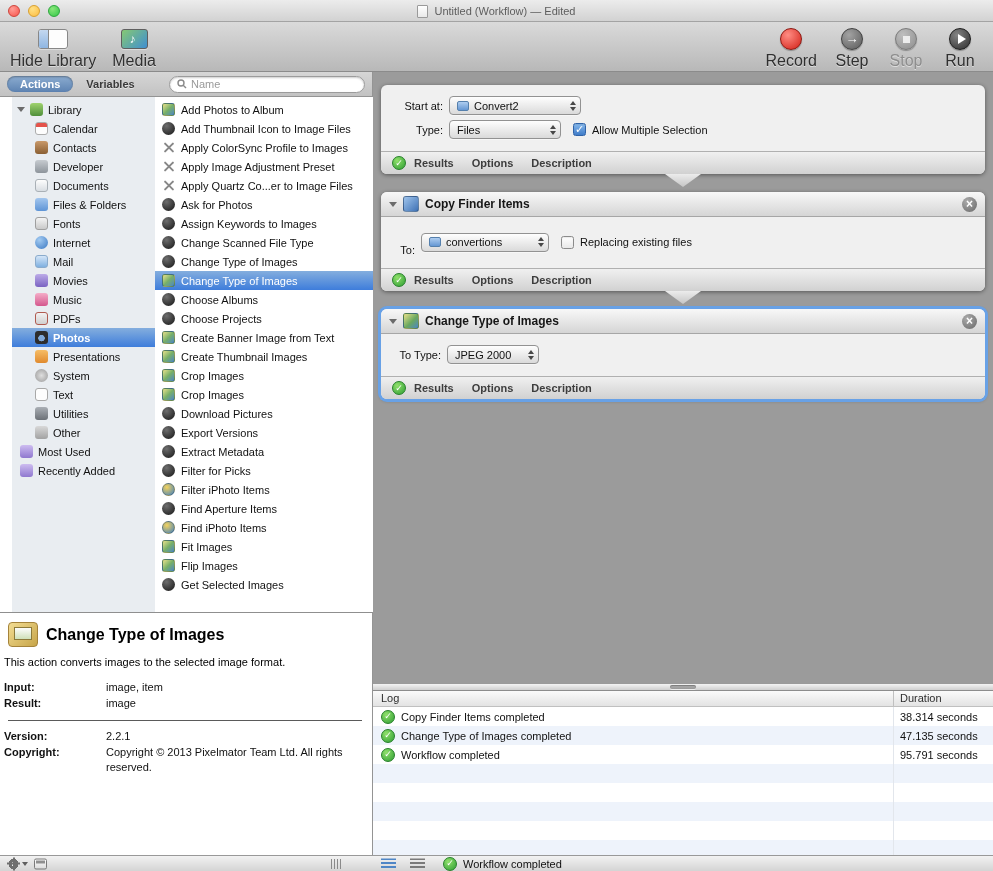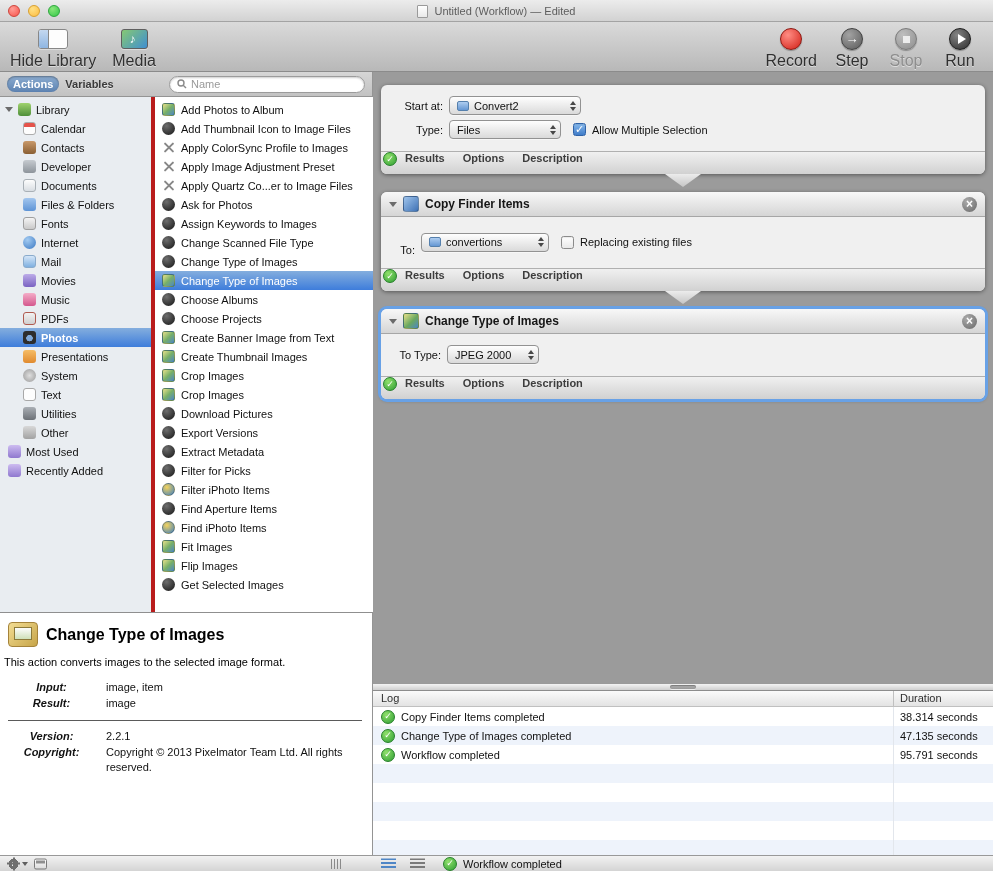--- a/index.html
+++ b/index.html
@@ -31,28 +31,28 @@
   .ic-record { background:radial-gradient(circle at 35% 30%,#ff8d84,var(--record-red,#d21f16)); border:1px solid #8e1812; }
   .ic-step { background:radial-gradient(circle at 35% 30%,#a3a3a3,#5a5a5a); border:1px solid #414141; color:#fff; display:flex; align-items:center; justify-content:center; }
   .ic-step::after { content:"→"; font-size:13px; line-height:1; }
   .ic-stop { background:radial-gradient(circle at 35% 30%,#bfbfbf,#8d8d8d); border:1px solid #7a7a7a; }
   .ic-stop::after { content:""; position:absolute; left:7px; top:7px; width:7px; height:7px; background:#ededed; }
   .ic-run { background:radial-gradient(circle at 35% 30%,#848484,#2c2c2c); border:1px solid #1e1e1e; }
   .ic-run::after { content:""; position:absolute; left:8px; top:5.5px; border-left:8px solid #fff; border-top:5px solid transparent; border-bottom:5px solid transparent; }
 
   
   #leftheader { top:72px; left:0; width:373px; height:25px; background:linear-gradient(#d6d6d6,#c2c2c2); border-bottom:1px solid #949494; border-right:1px solid #949494; display:flex; align-items:center; padding:0 7px; }
-  .tab { padding:2px 6px; border-radius:9px; font-weight:bold; color:#3a3a3a; text-shadow:0 1px 0 rgba(255,255,255,.5); }
+  .tab { padding:2px 13px; border-radius:9px; font-weight:bold; color:#3a3a3a; text-shadow:0 1px 0 rgba(255,255,255,.5); }
   .tab.selected { background:linear-gradient(#8cacd0,#5d83b2); color:#fff; text-shadow:none; box-shadow:inset 0 1px 2px rgba(0,0,0,.35); }
   #search-field { margin-left:auto; width:196px; height:17px; background:#fff; border:1px solid #9b9b9b; border-radius:9px; display:flex; align-items:center; gap:4px; padding:0 7px; box-shadow:inset 0 1px 2px rgba(0,0,0,.2); }
   #search-field input { border:none; outline:none; flex:1; font-size:11px; font-family:inherit; background:transparent; color:#333; }
   #search-field input::placeholder { color:#9a9a9a; }
 
   
-  #sidebar { top:97px; left:0; width:155px; height:580px; background:#e9edf1; border-right:4px solid #b91c1c; padding-top:3px; overflow:hidden; }
+  #sidebar { top:97px; left:12px; width:155px; height:580px; background:#e9edf1; border-right:4px solid #b91c1c; padding-top:3px; overflow:hidden; }
   .s-row { display:flex; align-items:center; height:19px; padding-left:23px; gap:5px; white-space:nowrap; }
   .s-row.root { padding-left:5px; }
   #sidebar-pinned .s-row { padding-left:8px; }
   .disclosure { width:0; height:0; border-left:4px solid transparent; border-right:4px solid transparent; border-top:5px solid #6b6b6b; flex:none; }
   .s-icon { width:13px; height:13px; border-radius:3px; flex:none; background:#b8c4cf; }
   .s-row.selected { background:linear-gradient(var(--selection-top,#84aede),var(--selection-blue,#3e7ddb)); color:#fff; font-weight:bold; }
   .s-row[data-icon=library] .s-icon { background:linear-gradient(#9fd26e,#4f8f3a); }
   .s-row[data-icon=calendar] .s-icon { background:linear-gradient(#e5534b 0 4px,#fdfdfd 4px); border:1px solid #adadad; }
   .s-row[data-icon=contacts] .s-icon { background:linear-gradient(#c9996a,#8a5f33); }
   .s-row[data-icon=developer] .s-icon { background:linear-gradient(#c6cbd0,#8d949b); }
@@ -85,21 +85,21 @@
   .a-row[data-icon=iphoto] .a-icon { background:radial-gradient(circle at 35% 30%,#f4d35e,#3f7fbf); border:1px solid rgba(0,0,0,.25); }
 
   
   #descpanel { top:612px; left:0; width:373px; height:243px; background:#fff; border-top:1px solid #8f8f8f; border-right:1px solid #949494; padding:9px 6px 0 4px; overflow:hidden; }
   #desc-header { display:flex; align-items:center; gap:8px; margin:0 0 9px 4px; }
   #desc-icon { width:30px; height:25px; border-radius:4px; background:linear-gradient(135deg,#f2dc92,#c7a549); border:1px solid #a5833a; position:relative; flex:none; }
   #desc-icon::after { content:""; position:absolute; left:5px; top:4px; right:5px; bottom:6px; background:linear-gradient(#fdfdfd,#cfe0b8); border:1px solid #8c7a3a; }
   #desc-title { font-size:16px; font-weight:bold; color:#000; }
   #desc-summary { margin:0 0 12px 0; color:#000; }
   .kv { display:grid; grid-template-columns:95px 1fr; column-gap:7px; row-gap:1px; line-height:15px; }
-  .kv .k { font-weight:bold; text-align:center;font-style:italic; }
+  .kv .k { font-weight:bold; text-align:left; }
   .kv .v { padding-right:14px; }
   #desc-divider { border-top:1px solid #5a5a5a; margin:9px 4px 8px 4px; }
 
   
   #workflow { top:72px; left:373px; width:620px; height:611px; background:#9b9b9b; overflow:hidden; padding-top:13px; }
   .card { margin:0 8px; border-radius:6px; background:#f0f0f0; box-shadow:0 1px 4px rgba(0,0,0,.45); position:relative; }
   .card.selected { box-shadow:0 0 0 3px var(--selected-card-outline,#68a1e6), 0 1px 4px rgba(0,0,0,.45); }
   .card + .card, .connector + .card { margin-top:5px; }
   .card-header { height:25px; display:flex; align-items:center; gap:6px; padding:0 8px; background:linear-gradient(#f8f8f8,#d5d5d5); border-bottom:1px solid #a6a6a6; border-radius:6px 6px 0 0; }
   .card-title { font-weight:bold; font-size:12px; color:#161616; }
@@ -118,21 +118,21 @@
   .tinput { width:208px; height:19px; background:#fff; border:1px solid #a3a3a3; box-shadow:inset 0 1px 2px rgba(0,0,0,.18); display:flex; align-items:center; padding:0 5px; }
   .popup { height:19px; border:1px solid #929292; border-radius:4px; background:linear-gradient(#fefefe,#dadada); display:flex; align-items:center; gap:5px; padding:0 4px 0 7px; box-shadow:0 1px 0 rgba(255,255,255,.45); }
   .pfolder { width:12px; height:10px; border-radius:2px 2px 2px 2px; background:linear-gradient(#aecdf0,#6597d3); border:1px solid #5580ad; flex:none; }
   .arrows { margin-left:auto; display:flex; flex-direction:column; align-items:center; gap:2px; padding-left:4px; flex:none; }
   .arrows::before { content:""; border-left:3.5px solid transparent; border-right:3.5px solid transparent; border-bottom:4px solid #474747; }
   .arrows::after { content:""; border-left:3.5px solid transparent; border-right:3.5px solid transparent; border-top:4px solid #474747; }
   .checkbox { width:13px; height:13px; border:1px solid #8b8b8b; border-radius:2.5px; background:linear-gradient(#fff,#e8e8e8); display:flex; align-items:center; justify-content:center; flex:none; box-shadow:inset 0 1px 1px rgba(0,0,0,.08); }
   .checkbox.checked { background:linear-gradient(#86b8ec,#3f7cc8); border-color:#2f63a8; }
   .checkbox.checked::after { content:"✓"; color:#fff; font-size:11px; font-weight:bold; line-height:1; }
   .gap-l { margin-left:6px; }
-  .card-footer { height:23px; display:flex; gap:3px; padding:0 2px; background:linear-gradient(#f0f0f0,#d1d1d1); border-top:1px solid #b0b0b0; border-radius:0 0 6px 6px; }
+  .card-footer { height:23px; display:flex; align-items:center; gap:3px; padding:0 11px; background:linear-gradient(#f0f0f0,#d1d1d1); border-top:1px solid #b0b0b0; border-radius:0 0 6px 6px; }
   .flink { font-weight:bold; color:#3d3d3d; padding:0 10px 0 5px; }
   .gcheck { width:14px; height:14px; border-radius:50%; background:radial-gradient(circle at 35% 30%,#90e06b,var(--status-green,#2f9e34)); border:1px solid #268029; display:flex; align-items:center; justify-content:center; flex:none; }
   .gcheck::after { content:"✓"; color:#fff; font-size:9px; font-weight:bold; line-height:1; }
   .connector { width:36px; height:13px; margin:0 auto; background:linear-gradient(#ececec,#c6c6c6); clip-path:polygon(0 0,100% 0,50% 100%); filter:drop-shadow(0 1px 1px rgba(0,0,0,.35)); }
 
   
   #splitter { top:683px; left:373px; width:620px; height:8px; background:linear-gradient(#f3f3f3,#cfcfcf); border-top:1px solid #9a9a9a; border-bottom:1px solid #8d8d8d; display:flex; align-items:center; justify-content:center; }
   #splitter .dimple { width:26px; height:4px; border-radius:2px; background:linear-gradient(#b4b4b4,#979797); box-shadow:inset 0 1px 1px rgba(0,0,0,.3), 0 1px 0 rgba(255,255,255,.6); }
 
   

